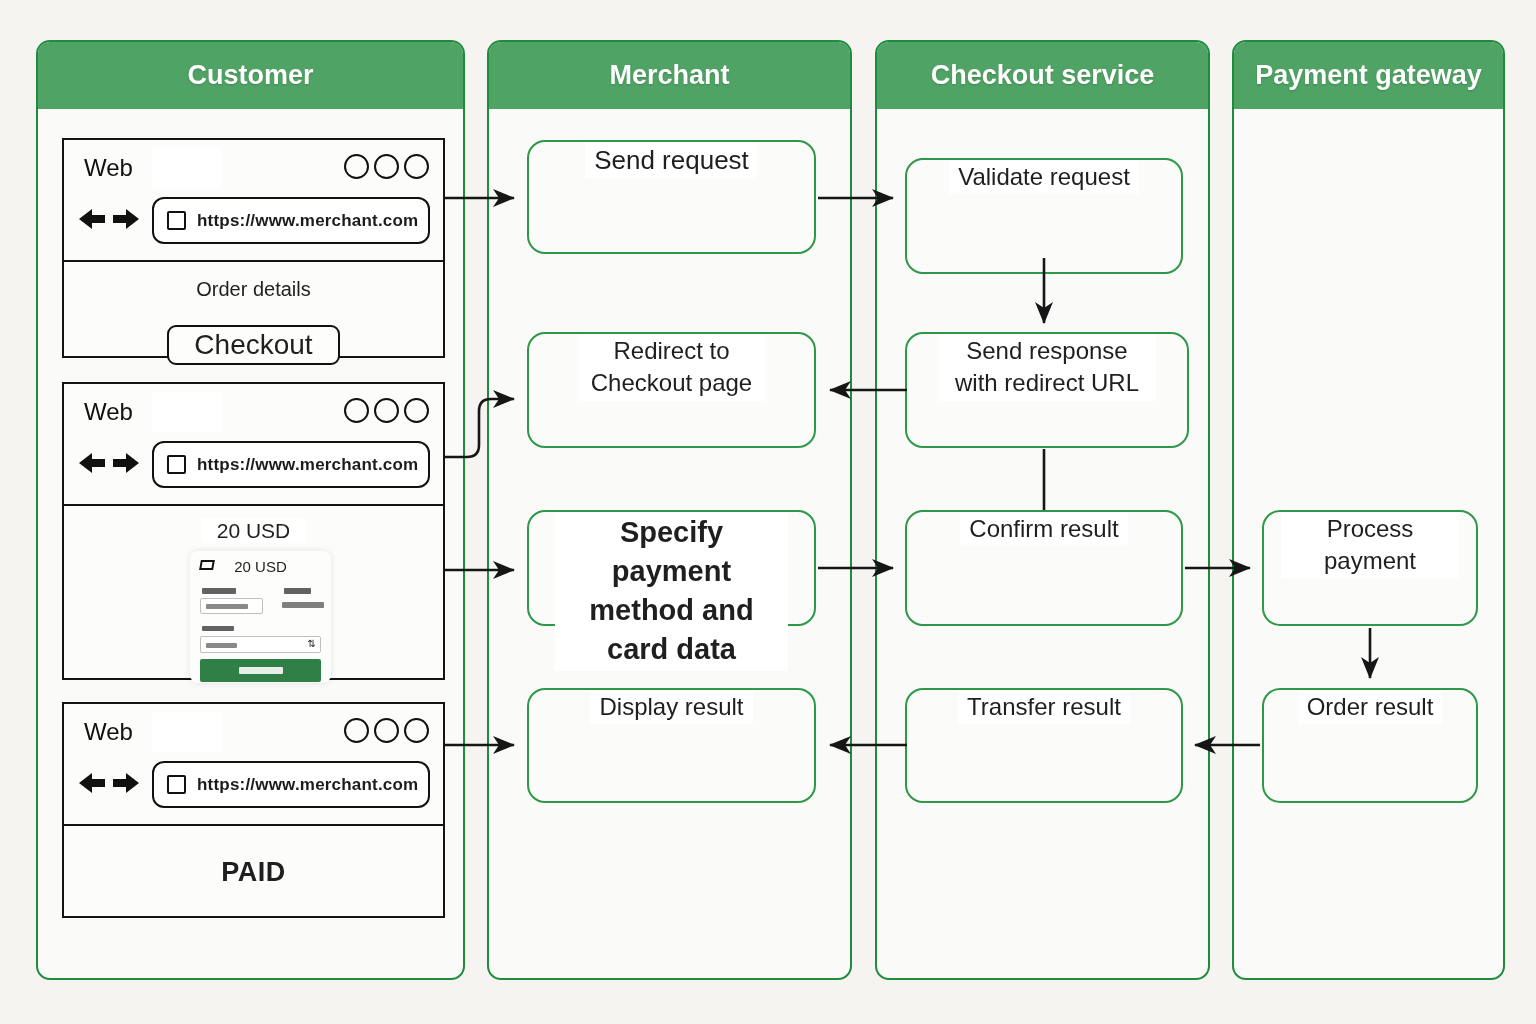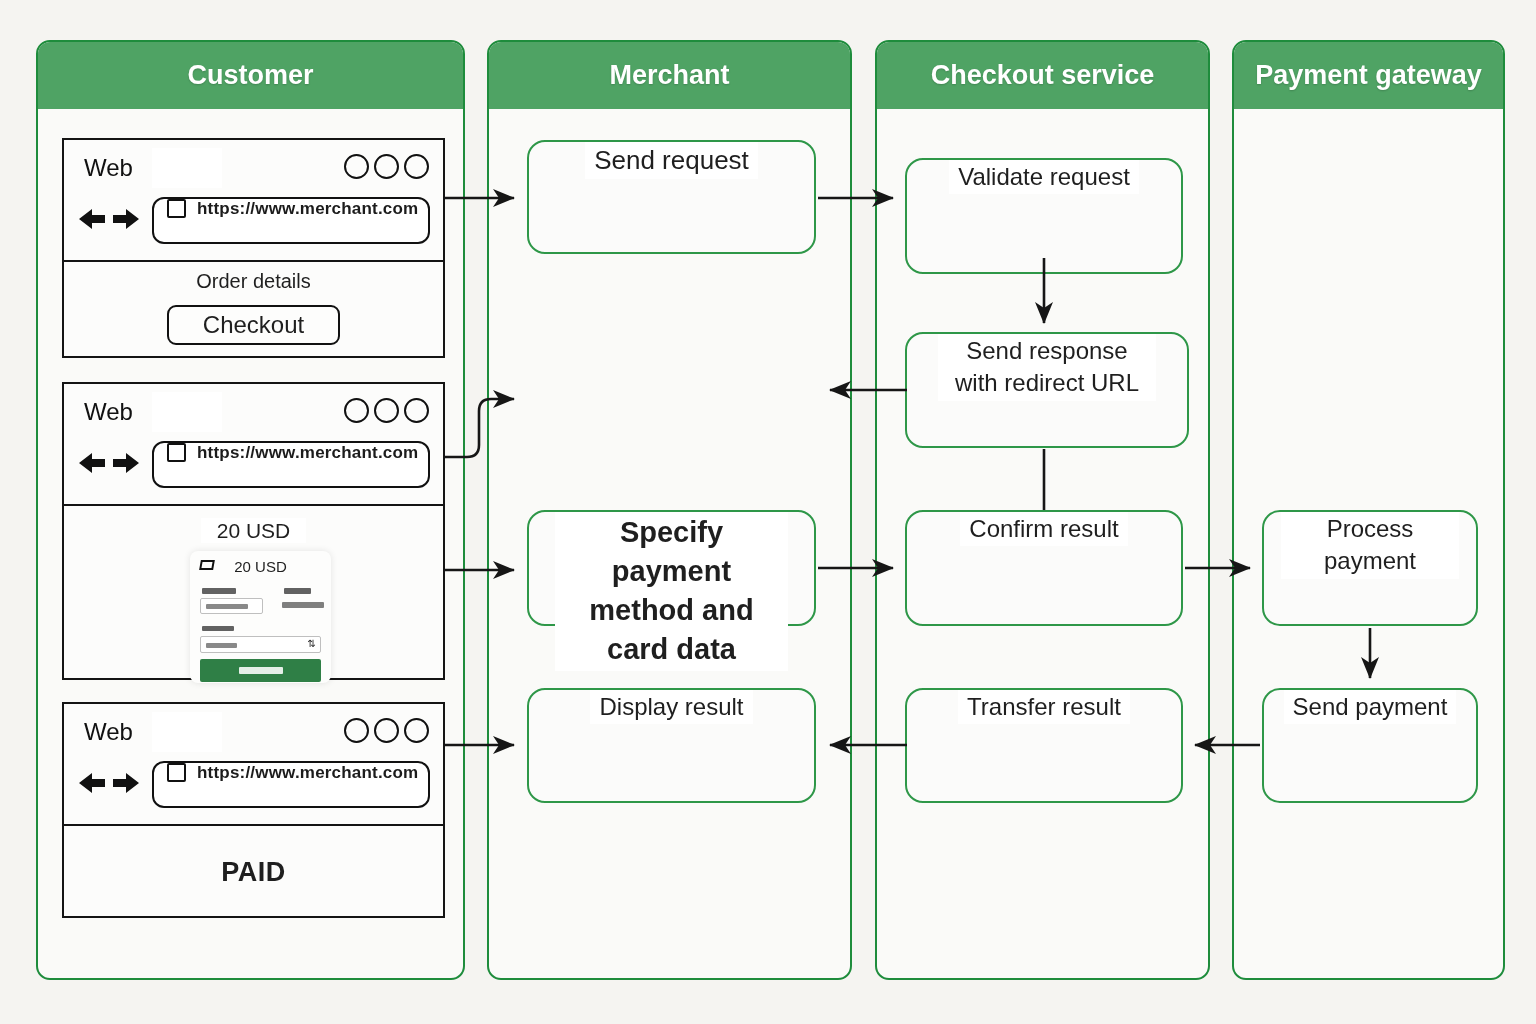--- a/index.html
+++ b/index.html
@@ -30,29 +30,29 @@
   
   .browser{position:absolute;left:62px;width:383px;border:2.5px solid #141414;background:#fcfcfb;
         box-sizing:border-box;z-index:2;}
   .b-header{position:relative;height:120px;border-bottom:2.5px solid #141414;}
   .b-title{position:absolute;left:20px;top:14px;font-size:24px;color:#111;}
   .b-erase{position:absolute;left:88px;top:8px;width:70px;height:40px;background:#fff;}
   .b-dots{position:absolute;right:14px;top:14px;display:flex;gap:5px;}
   .b-dot{width:25px;height:25px;border:2.5px solid #111;border-radius:50%;background:transparent;box-sizing:border-box;}
   .b-nav{position:absolute;left:14px;top:64px;width:62px;height:30px;}
   .urlbar{position:absolute;left:88px;right:13px;top:57px;height:47px;border:2.5px solid #111;
-        border-radius:12px;background:#fff;display:flex;align-items:flex-start;gap:11px;
+        border-radius:12px;background:#fff;display:flex;align-items:center;gap:11px;
         padding-left:13px;box-sizing:border-box;}
   .url-ico{width:19px;height:19px;border:2.5px solid #111;border-radius:2px;flex:0 0 auto;box-sizing:border-box;}
   .url-text{font-size:17px;font-weight:600;color:#1c1c1c;letter-spacing:.2px;}
   .b-body{position:relative;}
 
-  .order-title{text-align:center;font-size:20px;font-weight:500;padding-top:8px;}
-  .checkout-btn{width:173px;height:40px;border:2.5px solid #111;border-radius:9px;margin:12px auto 0;
-        display:flex;align-items:center;justify-content:center;font-size:24px;background:#fdfdfc;box-sizing:border-box;}
+  .order-title{text-align:center;font-size:20px;font-weight:500;padding-top:16px;}
+  .checkout-btn{width:173px;height:40px;border:2.5px solid #111;border-radius:9px;margin:24px auto 0;
+        display:flex;align-items:center;justify-content:center;font-size:28px;background:#fdfdfc;box-sizing:border-box;}
 
   .amount-title{text-align:center;font-size:21px;font-weight:500;padding-top:13px;}
   .amount-title span{background:#fff;padding:1px 16px;}
   .pay-card{position:absolute;left:126px;top:45px;width:141px;height:132px;background:#fdfdfc;
         border-radius:8px;box-shadow:0 0 7px rgba(0,0,0,.10);}
   .pc-logo{position:absolute;left:10px;top:9px;width:14px;height:10px;border:2.2px solid #111;
         transform:skewX(-10deg);box-sizing:border-box;}
   .pc-amount{position:absolute;left:0;right:0;top:7px;text-align:center;font-size:15px;font-weight:500;}
   .bar{position:absolute;background:#3c3c3c;opacity:.8;border-radius:1px;filter:blur(.5px);}
   .pc-field{position:absolute;background:#fff;border:1px solid #bfbfbf;box-sizing:border-box;border-radius:2px;}
@@ -169,20 +169,23 @@
       </div>
     </div>
     <div class="b-body">
       <div class="paid-title">PAID</div>
     </div>
   </div>
 
   <div class="flow-box fs26" style="left:527px;top:140px;width:289px;height:114px;">
     <span>Send request</span>
   </div>
+  <div class="flow-box w170" style="left:527px;top:332px;width:289px;height:116px;">
+    <span>Redirect to Checkout page</span>
+  </div>
   <div class="flow-box w215" style="left:527px;top:510px;width:289px;height:116px;">
     <span>Specify payment method and card data</span>
   </div>
   <div class="flow-box" style="left:527px;top:688px;width:289px;height:115px;">
     <span>Display result</span>
   </div>
 
   <div class="flow-box" style="left:905px;top:138px;width:278px;height:116px;margin-top:20px;">
     <span>Validate request</span>
   </div>
@@ -193,21 +196,21 @@
     <span>Confirm result</span>
   </div>
   <div class="flow-box" style="left:905px;top:688px;width:278px;height:115px;">
     <span>Transfer result</span>
   </div>
 
   <div class="flow-box" style="left:1262px;top:510px;width:216px;height:116px;">
     <span style="display:inline-block;max-width:160px;">Process payment</span>
   </div>
   <div class="flow-box" style="left:1262px;top:688px;width:216px;height:115px;">
-    <span>Send payment</span>
+    <span>Order result</span>
   </div>
 
   <svg class="arrows" width="1536" height="1024" viewBox="0 0 1536 1024">
     <defs>
       <marker id="ah" markerUnits="userSpaceOnUse" markerWidth="23" markerHeight="18" refX="21" refY="9" orient="auto">
         <path d="M0,0 L22,9 L0,18 L6,9 Z" fill="#161616"></path>
       </marker>
     </defs>
     <g stroke="#161616" stroke-width="2.6" fill="none">
       <path d="M445,198 H514" marker-end="url(#ah)"></path>

